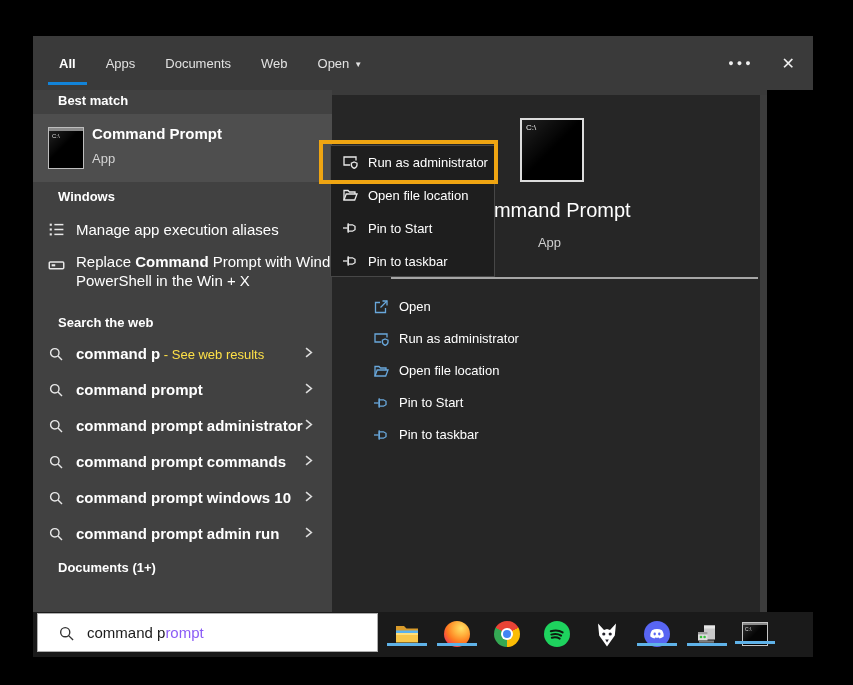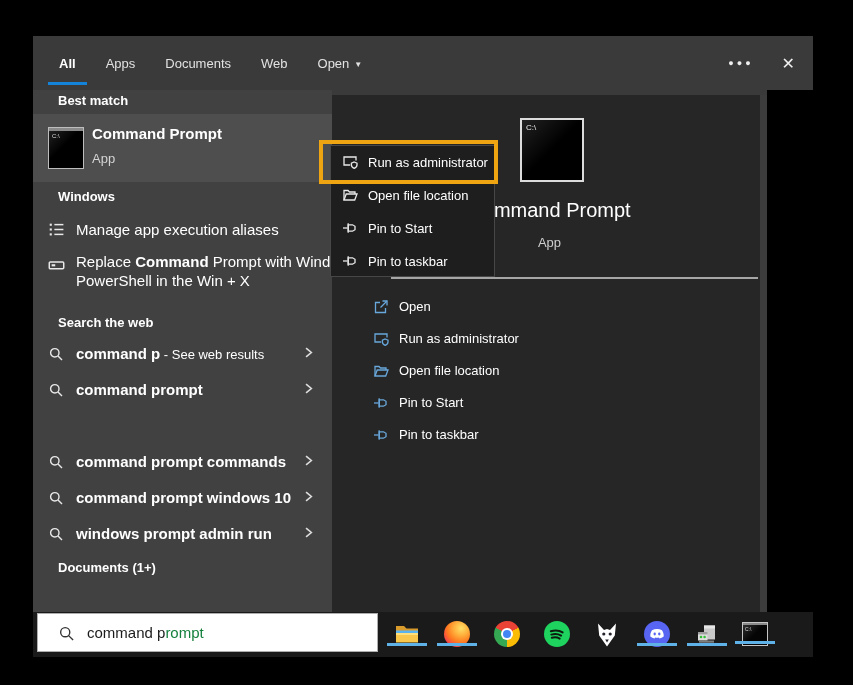--- a/index.html
+++ b/index.html
@@ -31,21 +31,21 @@
              border:2px solid #dcdcdc; color:#eee; font-size:8px; padding:3px 0 0 4px; }
   .bm-name { position:absolute; left:59px; top:11px; font-size:15px; font-weight:600; color:#fff; }
   .bm-type { position:absolute; left:59px; top:37px; font-size:13px; color:#d4d4d4; }
 
   .lrow { position:absolute; left:0; width:100%; }
   .lrow .ic { position:absolute; left:15px; top:9px; width:17px; height:17px; color:#e8e8e8; }
   .lrow .txt { position:absolute; left:43px; font-size:15px; color:#fff; }
   .chev { position:absolute; right:17px; top:10px; width:13px; height:13px; color:#dcdcdc; }
   .mag { color:#e6e6e6; }
   .sugg-txt { font-weight:600; }
-  .sugg-suffix { font-weight:400; font-size:13px; color:#ffffff;text-align:right; }
+  .sugg-suffix { font-weight:400; font-size:13px; color:#fde047;text-align:right; }
 
   .wrap2 { line-height:19px; width:292px; top:2px; }
   .b { font-weight:bold; }
 
   
   .pv-name { position:absolute; top:104px; width:100%; text-align:center; font-size:20px; color:#fff; }
   .pv-type { position:absolute; top:140px; width:100%; text-align:center; font-size:13px; color:#cfcfcf; }
   .pv-sep { position:absolute; top:182px; left:59px; right:9px; height:2px; background:#a6a6a6; }
   .action { position:absolute; left:0; width:100%; height:32px; }
   .action .ic { position:absolute; left:41px; top:8px; width:16px; height:16px; color:#69a8dc; }
@@ -57,21 +57,21 @@
   .cm-item { position:relative; height:33px; }
   .cm-item .ic { position:absolute; left:11px; top:8px; width:16px; height:16px; color:#e8e8e8; }
   .cm-item .txt { position:absolute; left:37px; line-height:33px; font-size:13px; color:#fff; }
   .orange-box { position:absolute; left:319px; top:140px; width:179px; height:44px; border:4px solid #efa512; z-index:11; }
 
   
   .taskbar { position:relative; height:45px; background:#1a1a1a; }
   .searchbox { position:absolute; left:4px; top:1px; width:341px; height:39px; background:#fff; border:1px solid #aeaeae; }
   .searchbox .mag2 { position:absolute; left:20px; top:11px; width:17px; height:17px; color:#333; }
   .searchbox .q { position:absolute; left:49px; line-height:37px; font-size:15px; color:#1b1b1b; }
-  .searchbox .q .comp { color:#15803d; }
+  .searchbox .q .comp { color:#8b5cf6; }
   .tb-app { position:absolute; top:9px; width:26px; height:26px; }
   .tb-line { position:absolute; bottom:1px; height:3px; width:40px; background:#5fb2e8; }
   .round { border-radius:50%; width:26px; height:26px; }
   .chrome-outer { background:conic-gradient(from -60deg, #ea4335 0deg 120deg, #fbbc05 120deg 240deg, #34a853 240deg 360deg); position:relative; }
   .chrome-white { position:absolute; left:7px; top:7px; width:12px; height:12px; border-radius:50%; background:#fff; }
   .chrome-blue { position:absolute; left:9px; top:9px; width:8px; height:8px; border-radius:50%; background:#4285f4; }
   .firefox { background:radial-gradient(circle at 66% 28%, #ffe066 0%, #ffb13d 28%, #ff7a1f 55%, #f23b4f 80%, #b42a64 100%); }
   .tb-cmd { width:26px; height:24px; top:10px; background:linear-gradient(135deg, rgba(255,255,255,.18), rgba(255,255,255,0) 50%), #050505;
             border:1px solid #c6c6c6; box-shadow:inset 0 2px 0 #8a8a8a; color:#ddd; font-size:5px; padding:3px 0 0 2px; }
   svg { display:block; }
@@ -160,20 +160,34 @@
                 <line x1="10" y1="10" x2="14" y2="14" stroke="currentColor" stroke-width="1.4"></line>
               </svg>
             </span>
           <span class="txt sugg-txt" style="line-height:36px;">command prompt</span>
           <span class="chev">
               <svg viewBox="0 0 16 16" width="13" height="13">
                 <polyline points="5,2.5 11.5,8 5,13.5" fill="none" stroke="currentColor" stroke-width="2"></polyline>
               </svg>
             </span>
         </div>
+        <div class="lrow" style="top:318px; height:36px;">
+          <span class="ic mag" style="top:10px;">
+              <svg viewBox="0 0 16 16" width="16" height="16">
+                <circle cx="6.8" cy="6.8" r="4.2" fill="none" stroke="currentColor" stroke-width="1.4"></circle>
+                <line x1="10" y1="10" x2="14" y2="14" stroke="currentColor" stroke-width="1.4"></line>
+              </svg>
+            </span>
+          <span class="txt sugg-txt" style="line-height:36px;">command prompt administrator</span>
+          <span class="chev">
+              <svg viewBox="0 0 16 16" width="13" height="13">
+                <polyline points="5,2.5 11.5,8 5,13.5" fill="none" stroke="currentColor" stroke-width="2"></polyline>
+              </svg>
+            </span>
+        </div>
         <div class="lrow" style="top:354px; height:36px;">
           <span class="ic mag" style="top:10px;">
               <svg viewBox="0 0 16 16" width="16" height="16">
                 <circle cx="6.8" cy="6.8" r="4.2" fill="none" stroke="currentColor" stroke-width="1.4"></circle>
                 <line x1="10" y1="10" x2="14" y2="14" stroke="currentColor" stroke-width="1.4"></line>
               </svg>
             </span>
           <span class="txt sugg-txt" style="line-height:36px;">command prompt commands</span>
           <span class="chev">
               <svg viewBox="0 0 16 16" width="13" height="13">
@@ -195,21 +209,21 @@
               </svg>
             </span>
         </div>
         <div class="lrow" style="top:426px; height:36px;">
           <span class="ic mag" style="top:10px;">
               <svg viewBox="0 0 16 16" width="16" height="16">
                 <circle cx="6.8" cy="6.8" r="4.2" fill="none" stroke="currentColor" stroke-width="1.4"></circle>
                 <line x1="10" y1="10" x2="14" y2="14" stroke="currentColor" stroke-width="1.4"></line>
               </svg>
             </span>
-          <span class="txt sugg-txt" style="line-height:36px;">windows prompt admin run</span>
+          <span class="txt sugg-txt" style="line-height:36px;">command prompt admin run</span>
           <span class="chev">
               <svg viewBox="0 0 16 16" width="13" height="13">
                 <polyline points="5,2.5 11.5,8 5,13.5" fill="none" stroke="currentColor" stroke-width="2"></polyline>
               </svg>
             </span>
         </div>
 
         <div class="sec-label" style="top:470px;">Documents (1+)</div>
       </div>
 

